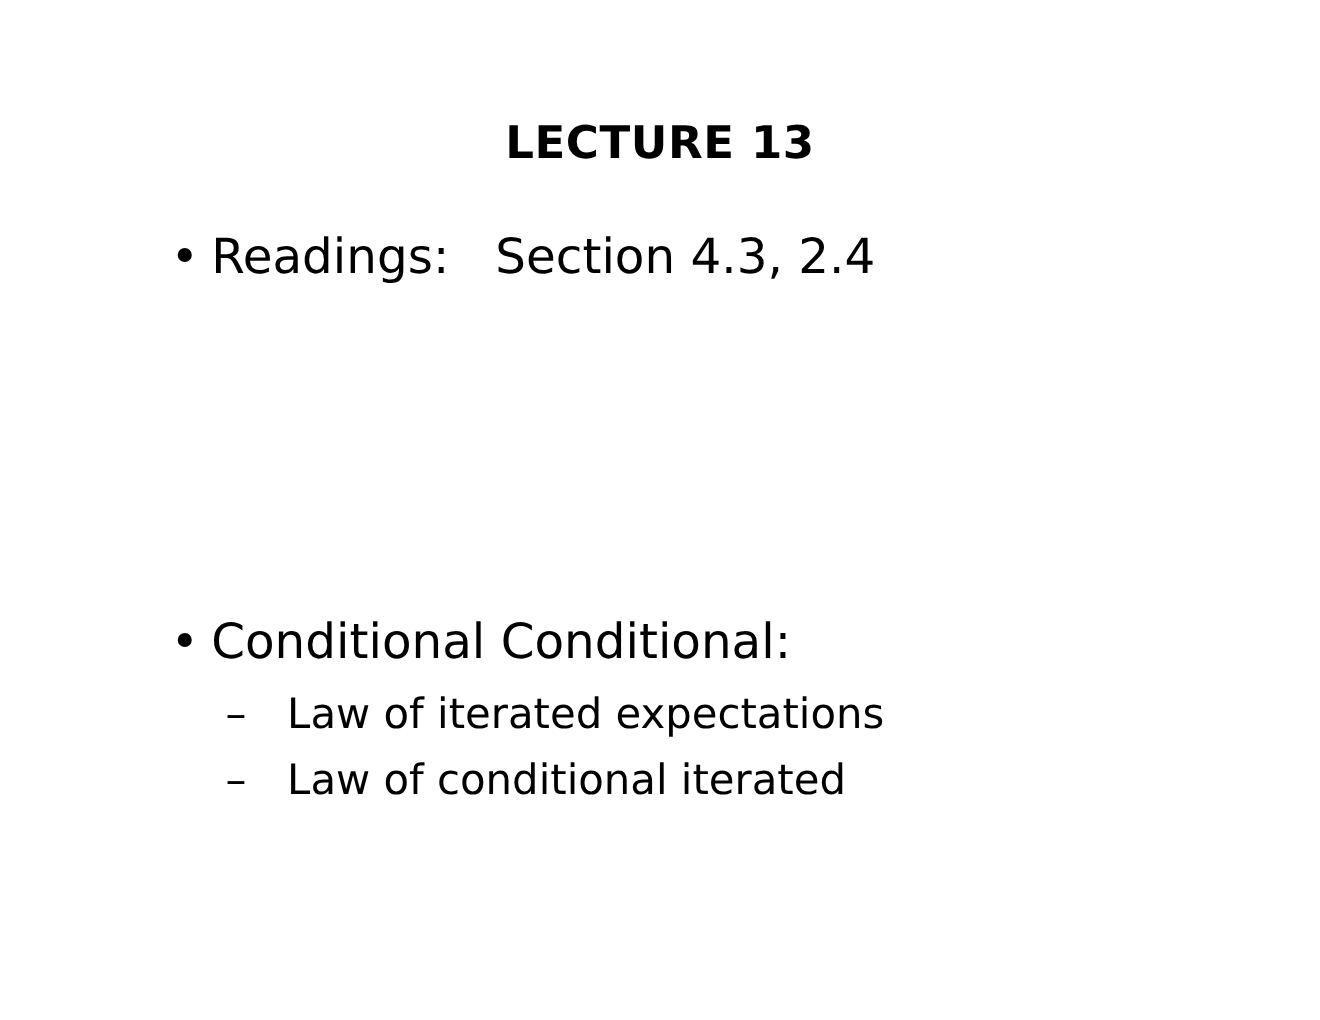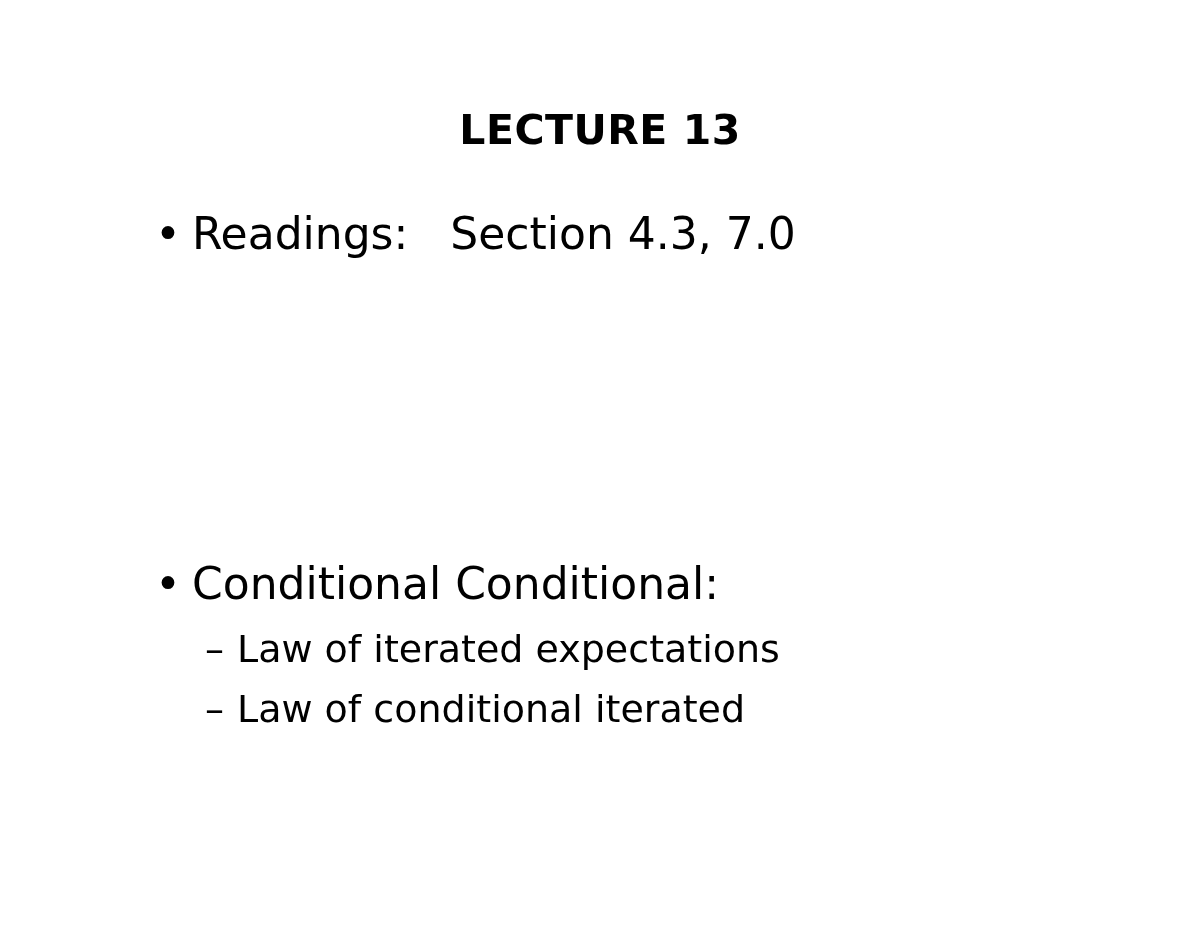--- a/index.html
+++ b/index.html
@@ -76,35 +76,36 @@
     font-size: 38px;
     line-height: 1;
   }
   .subbullet-row .marker {
     flex: 0 0 auto;
     width: 32px;
     display: inline-block;
   }
   .subbullet-row .btext {
     white-space: pre;
+    margin-left: 24px;
   }
 
   #sub-0 { left: 205px; top: 630px; }
   #sub-1 { left: 205px; top: 690px; }
 </style>
 </head>
 <body>
 
 <div class="slide">
 
   <div class="slide-title">LECTURE 13</div>
 
   <div class="bullet-row" id="readings-row">
     <span class="marker">•</span>
-    <span class="btext">Readings:   Section 4.3, 7.0</span>
+    <span class="btext">Readings:   Section 4.3, 2.4</span>
   </div>
 
 
   <div class="bullet-row" id="cond-exp-row">
     <span class="marker">•</span>
     <span class="btext">Conditional Conditional:</span>
   </div>
 
   <div class="subbullet-row" id="sub-0">
     <span class="marker">–</span>

